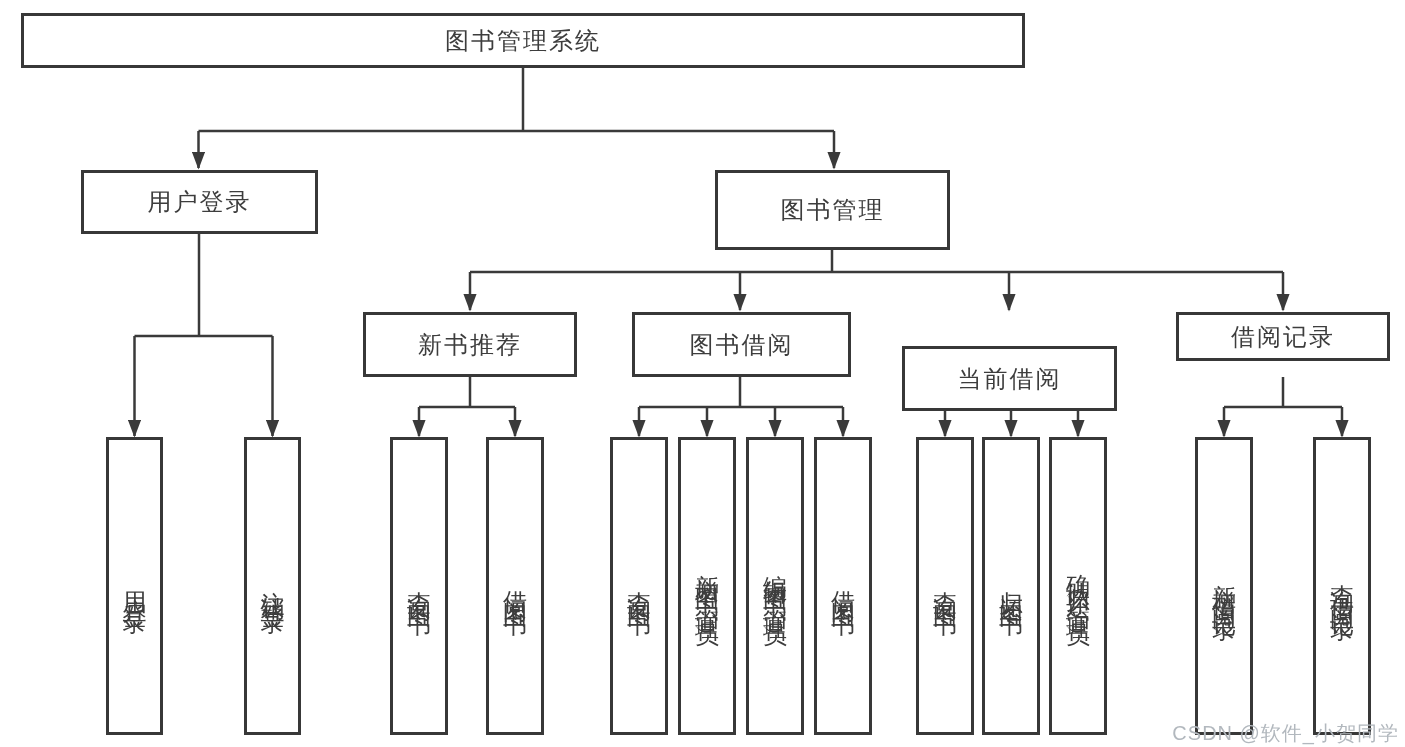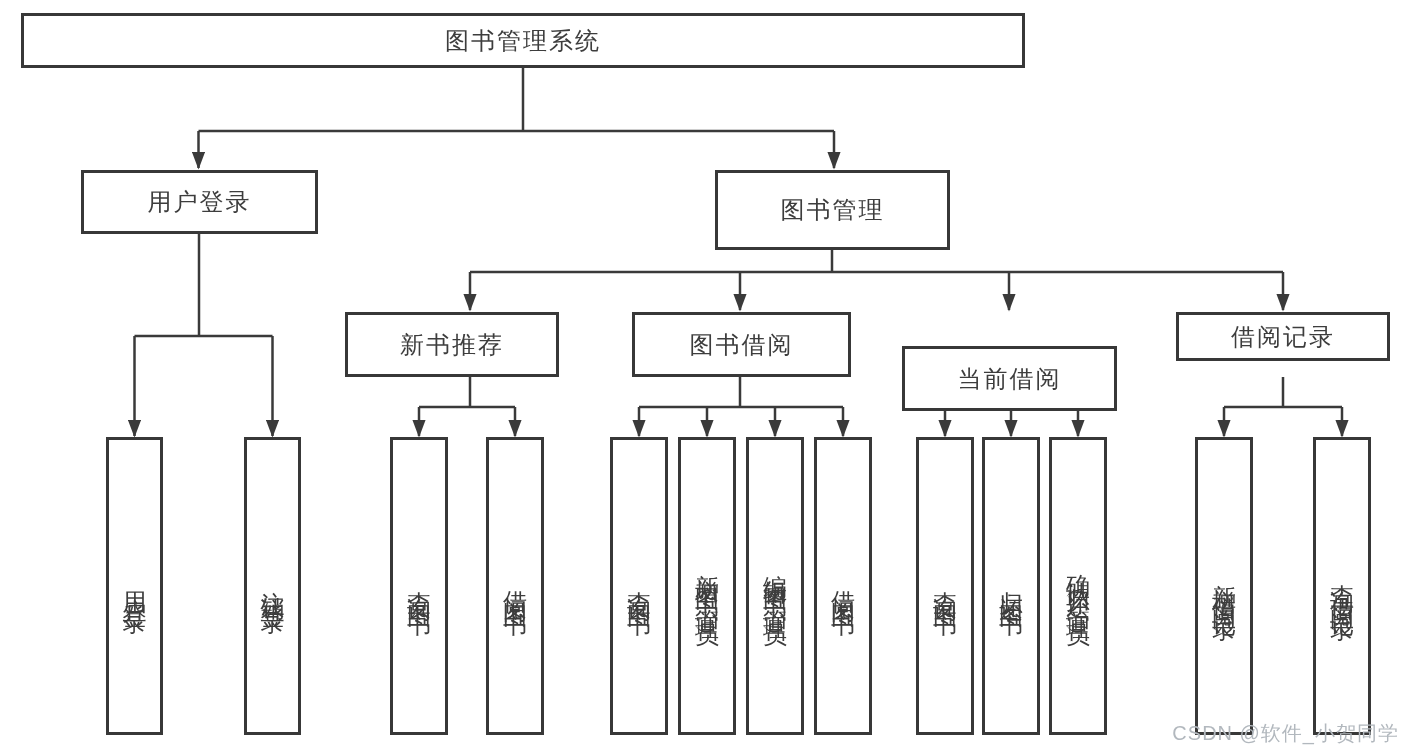--- a/index.html
+++ b/index.html
@@ -136,21 +136,21 @@
     <span class="lbl">图书管理系统</span>
   </div>
 
   <div class="node" style="left:81px;top:170px;width:237px;height:64px;">
     <span class="lbl">用户登录</span>
   </div>
   <div class="node" style="left:715px;top:170px;width:235px;height:80px;">
     <span class="lbl">图书管理</span>
   </div>
 
-  <div class="node" style="left:345px;top:312px;width:214px;height:65px;">
+  <div class="node" style="left:363px;top:312px;width:214px;height:65px;">
     <span class="lbl">新书推荐</span>
   </div>
   <div class="node" style="left:632px;top:312px;width:219px;height:65px;">
     <span class="lbl">图书借阅</span>
   </div>
   <div class="node" style="left:902px;top:312px;width:215px;height:65px;margin-top:34px;">
     <span class="lbl">当前借阅</span>
   </div>
   <div class="node" style="left:1176px;top:312px;width:214px;height:49px;">
     <span class="lbl">借阅记录</span>

